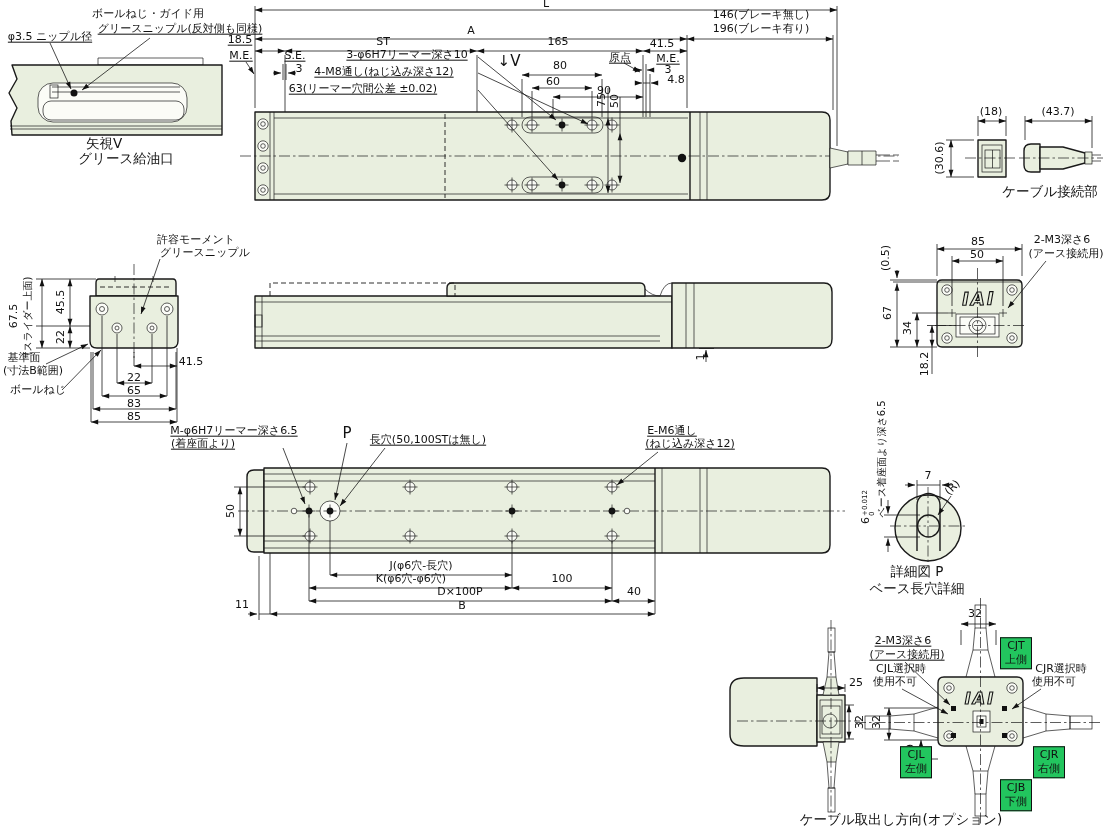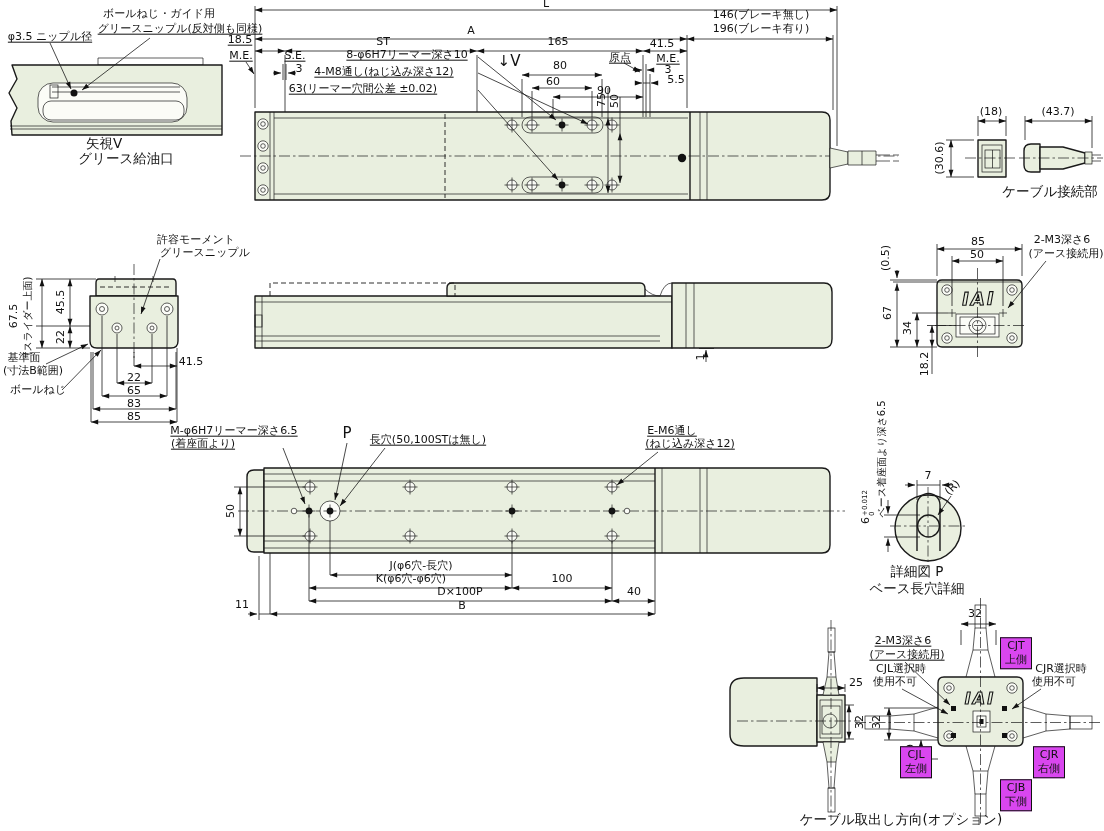--- a/index.html
+++ b/index.html
@@ -16,21 +16,21 @@
   .bf{fill:#e9efdf}
   .wf{fill:#fbfcf7}
   
   .lbl{position:absolute;font-size:11px;line-height:1.15;white-space:nowrap;transform:translate(-50%,-50%);color:#111}
   .rot{transform:translate(-50%,-50%) rotate(-90deg)}
   .rot45{transform:translate(-50%,-50%) rotate(-45deg)}
   .ul{text-decoration:underline;text-underline-offset:2px}
   .cap{font-size:13.5px}
   .big{font-size:15px}
   .sm{font-size:10px}
-  .tagbox{position:absolute;transform:translate(-50%,-50%);border:1.6px solid #111;background:#d946ef;padding:1px 4px;font-size:11px;line-height:1.25;text-align:center;color:#111}
+  .tagbox{position:absolute;transform:translate(-50%,-50%);border:1.6px solid #111;background:#22c55e;padding:1px 4px;font-size:11px;line-height:1.25;text-align:center;color:#111}
   .tagbox span{display:block}
   .tolstack{display:inline-flex;flex-direction:column;font-size:7px;line-height:1.05;margin-left:1px;vertical-align:2px;text-align:left}
 </style>
 </head>
 <body>
 
 <div id="stage">
 
 <svg viewBox="0 0 1104 831" width="1104" height="831">
 <defs>
@@ -344,47 +344,47 @@
   <path class="dim" d="M905,662 L950,705" marker-end="url(#arr)"></path>
   <path class="dim" d="M902,689 L948,714" marker-end="url(#arr)"></path>
   <path class="dim" d="M1041,689 L1012,709" marker-end="url(#arr)"></path>
   <text x="980" y="704" text-anchor="middle" font-size="16" font-weight="bold" font-style="italic" fill="none" stroke="#111" stroke-width="1.1" letter-spacing="2">IAI</text>
 </g>
 </svg>
 
 <div>
 
   <span class="lbl ul" style="left:50px;top:37px">φ3.5 ニップル径</span>
-  <span class="lbl" style="left:159px;top:14px">ボールねじ・ガイド用</span>
+  <span class="lbl" style="left:148px;top:14px">ボールねじ・ガイド用</span>
   <span class="lbl ul" style="left:180px;top:29px">グリースニップル(反対側も同様)</span>
   <span class="lbl cap" style="left:104px;top:144px">矢視V</span>
   <span class="lbl cap" style="left:126px;top:159px">グリース給油口</span>
 
   <span class="lbl" style="left:546px;top:4px">L</span>
   <span class="lbl" style="left:761px;top:15px">146(ブレーキ無し)</span>
   <span class="lbl" style="left:761px;top:29px">196(ブレーキ有り)</span>
   <span class="lbl" style="left:471px;top:31px">A</span>
   <span class="lbl ul" style="left:240px;top:40px">18.5</span>
   <span class="lbl ul" style="left:241px;top:56px">M.E.</span>
   <span class="lbl ul" style="left:295px;top:56px">S.E.</span>
   <span class="lbl" style="left:299px;top:69px">3</span>
   <span class="lbl" style="left:383px;top:42px">ST</span>
   <span class="lbl" style="left:558px;top:42px">165</span>
   <span class="lbl" style="left:662px;top:44px">41.5</span>
-  <span class="lbl ul" style="left:407px;top:55px">8-φ6H7リーマー深さ10</span>
+  <span class="lbl ul" style="left:407px;top:55px">3-φ6H7リーマー深さ10</span>
   <span class="lbl ul" style="left:384px;top:72px">4-M8通し(ねじ込み深さ12)</span>
   <span class="lbl ul" style="left:363px;top:89px">63(リーマー穴間公差 ±0.02)</span>
   <span class="lbl big" style="left:509px;top:62px">↓V</span>
   <span class="lbl" style="left:560px;top:66px">80</span>
   <span class="lbl" style="left:553px;top:82px">60</span>
   <span class="lbl" style="left:604px;top:91px">90</span>
   <span class="lbl ul" style="left:620px;top:58px">原点</span>
   <span class="lbl ul" style="left:668px;top:59px">M.E.</span>
   <span class="lbl" style="left:668px;top:70px">3</span>
-  <span class="lbl" style="left:676px;top:80px">5.5</span>
+  <span class="lbl" style="left:676px;top:80px">4.8</span>
   <span class="lbl rot" style="left:602px;top:100px">75</span>
   <span class="lbl rot" style="left:615px;top:101px">50</span>
 
   <span class="lbl" style="left:991px;top:112px">(18)</span>
   <span class="lbl" style="left:1058px;top:112px">(43.7)</span>
   <span class="lbl rot" style="left:940px;top:158px">(30.6)</span>
   <span class="lbl cap" style="left:1050px;top:192px">ケーブル接続部</span>
 
   <span class="lbl" style="left:196px;top:240px">許容モーメント</span>
   <span class="lbl" style="left:205px;top:253px">グリースニップル</span>

